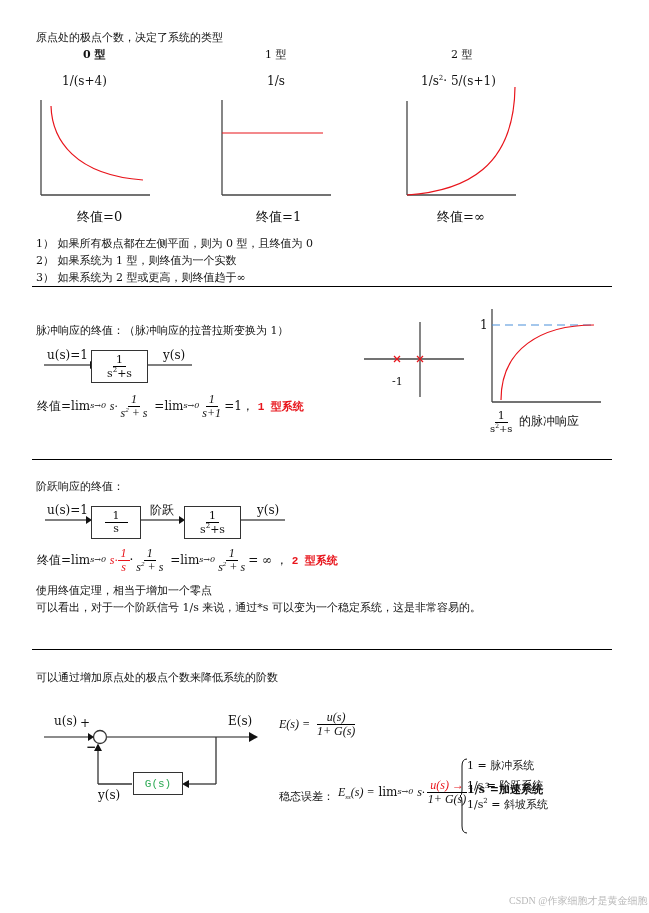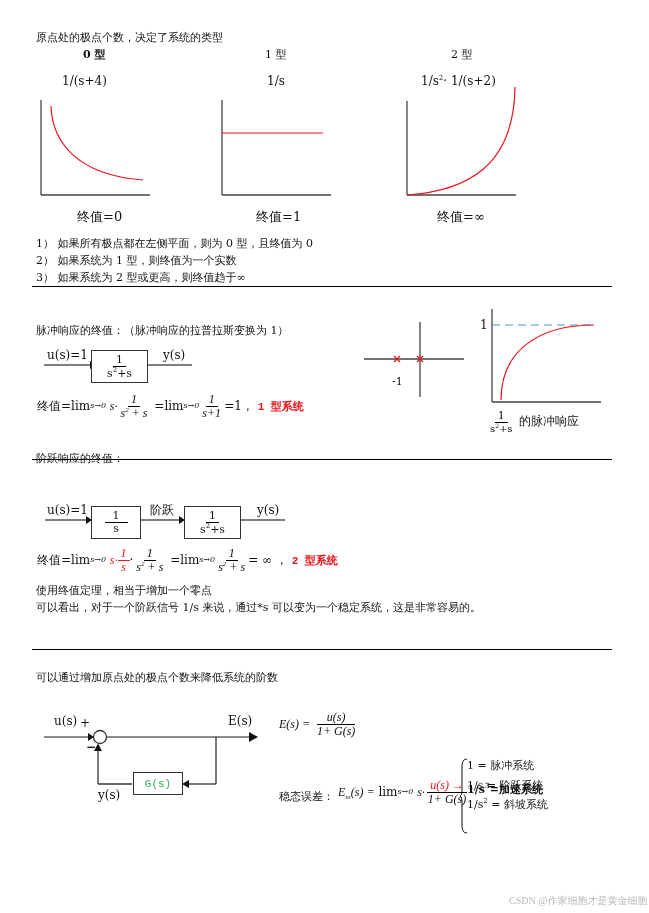--- a/index.html
+++ b/index.html
@@ -26,21 +26,21 @@
 <body>
 
 <div class="abs t12" style="left:36px;top:30px;">原点处的极点个数，决定了系统的类型</div>
 
 <div class="abs t12" style="left:83px;top:47px;font-weight:bold;">0 型</div>
 <div class="abs t12" style="left:265px;top:47px;">1 型</div>
 <div class="abs t12" style="left:451px;top:47px;">2 型</div>
 
 <div class="abs t13" style="left:62px;top:74px;">1/(s+4)</div>
 <div class="abs t13" style="left:267px;top:74px;">1/s</div>
-<div class="abs t13" style="left:421px;top:74px;"><span>1/s</span><sup style="font-size:7px">2</sup><span>· 1/(s+2)</span></div>
+<div class="abs t13" style="left:421px;top:74px;"><span>1/s</span><sup style="font-size:7px">2</sup><span>· 5/(s+1)</span></div>
 
 <svg style="left:40px;top:100px;" width="112" height="96">
   <line x1="1" y1="0" x2="1" y2="95" stroke="#444" stroke-width="1.3"></line>
   <line x1="1" y1="95" x2="110" y2="95" stroke="#444" stroke-width="1.3"></line>
   <path d="M11,6 C12,40 35,75 103,80" fill="none" stroke="#e8141b" stroke-width="1.2"></path>
 </svg>
 
 <svg style="left:221px;top:100px;" width="112" height="96">
   <line x1="1" y1="0" x2="1" y2="95" stroke="#444" stroke-width="1.3"></line>
   <line x1="1" y1="95" x2="110" y2="95" stroke="#444" stroke-width="1.3"></line>
@@ -122,21 +122,21 @@
 <div class="abs t12" style="left:487px;top:410px;">
   <span class="frac">
       <span class="num">1</span>
       <span class="den" style="font-size:10px"><span>s</span><sup style="font-size:6px">2</sup><span>+s</span></span>
     </span>
   <span style="font-size:12px">的脉冲响应</span>
 </div>
 
 <div class="hr" style="top:459px;"></div>
 
-<div class="abs t12" style="left:36px;top:451px;">阶跃响应的终值：</div>
+<div class="abs t12" style="left:36px;top:479px;">阶跃响应的终值：</div>
 
 <div class="abs t13" style="left:47px;top:503px;">u(s)=1</div>
 <div class="abs t13" style="left:150px;top:502px;">阶跃</div>
 <div class="abs t13" style="left:257px;top:503px;">y(s)</div>
 <svg style="left:45px;top:518px;" width="245" height="4">
   <line x1="0" y1="2" x2="41" y2="2" stroke="#555" stroke-width="1.5"></line>
   <polygon points="41,-2 47,2 41,6" fill="#111"></polygon>
   <line x1="94" y1="2" x2="134" y2="2" stroke="#555" stroke-width="1.5"></line>
   <polygon points="134,-2 140,2 134,6" fill="#111"></polygon>
   <line x1="196" y1="2" x2="240" y2="2" stroke="#555" stroke-width="1.5"></line>

